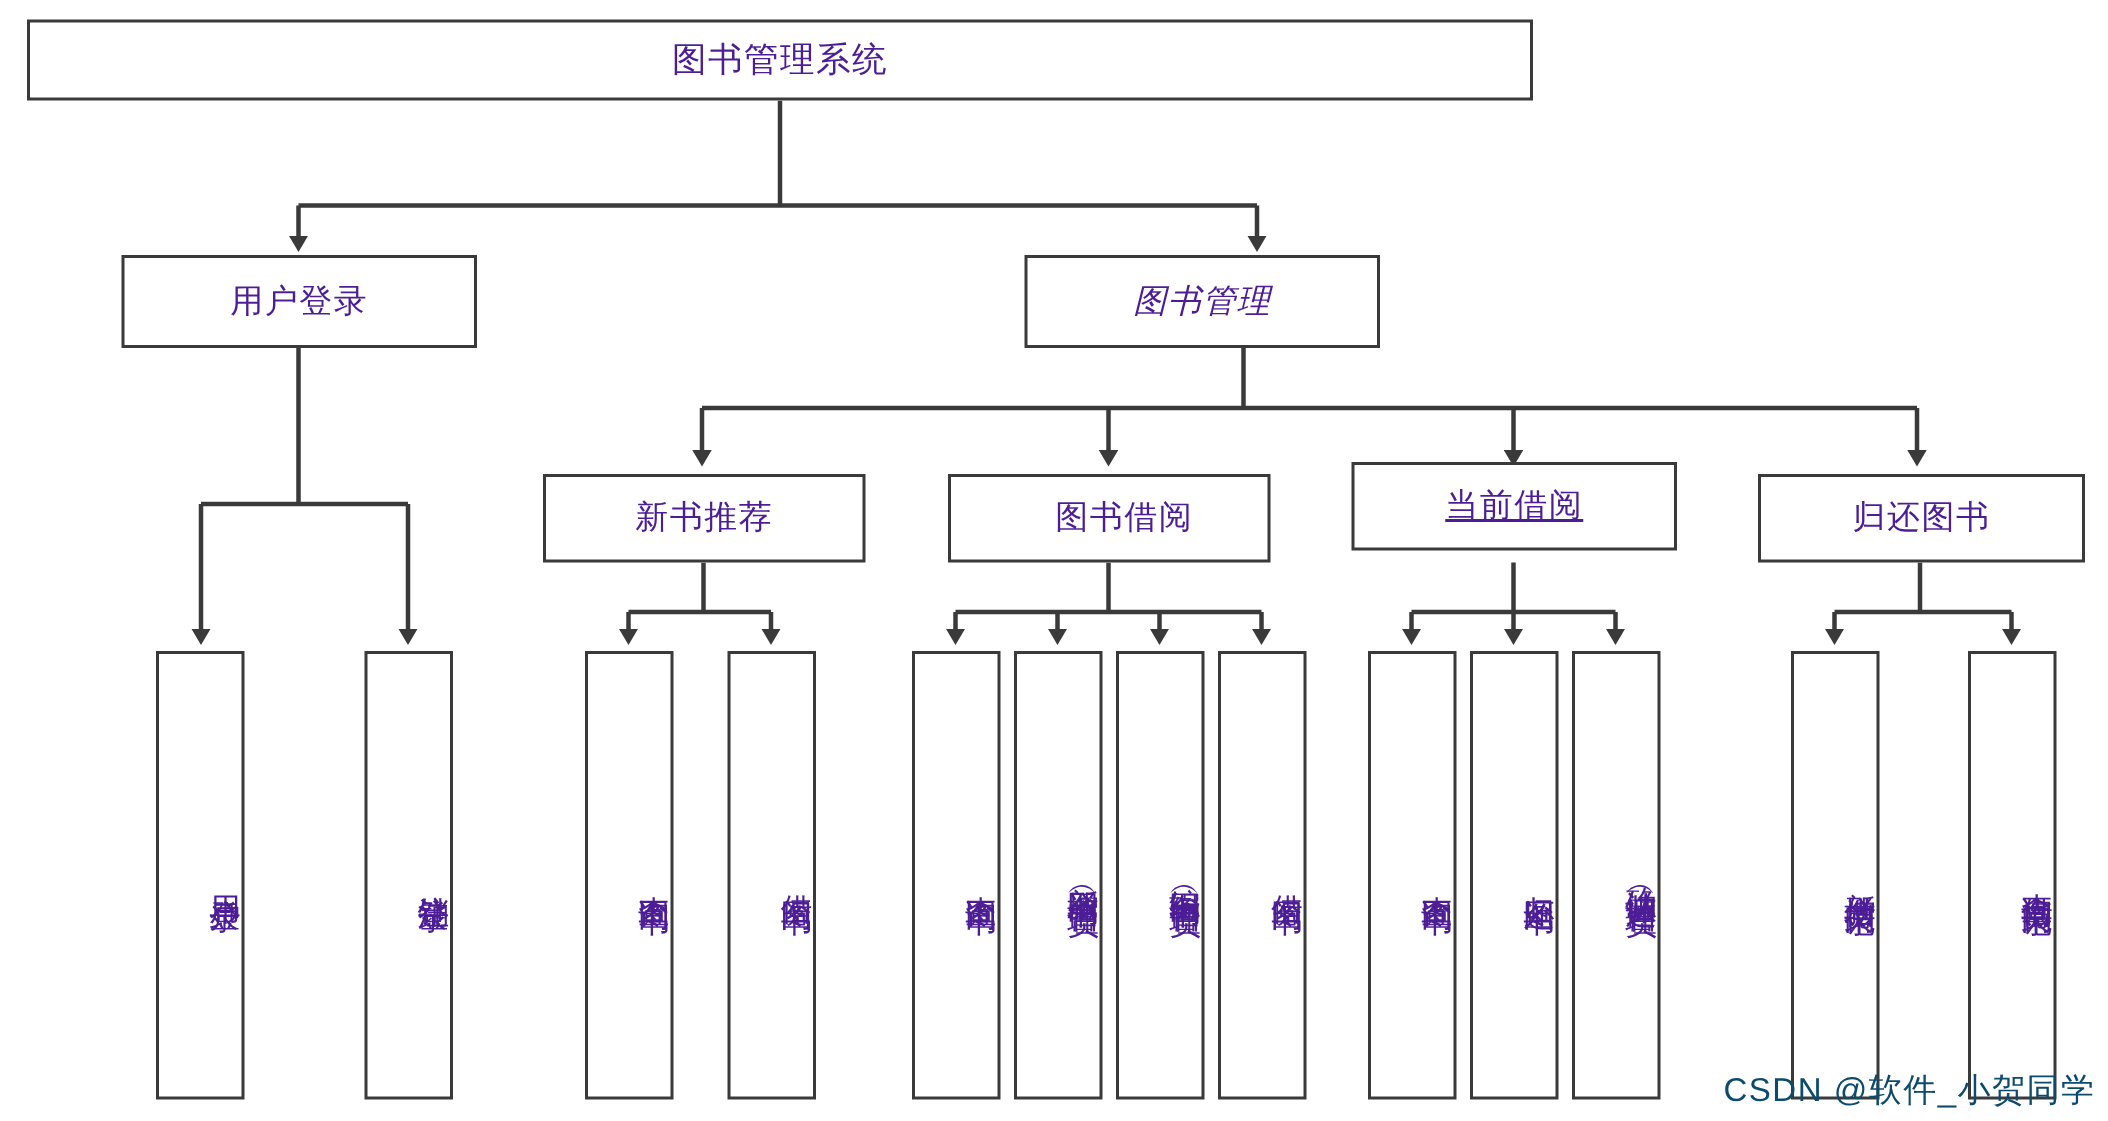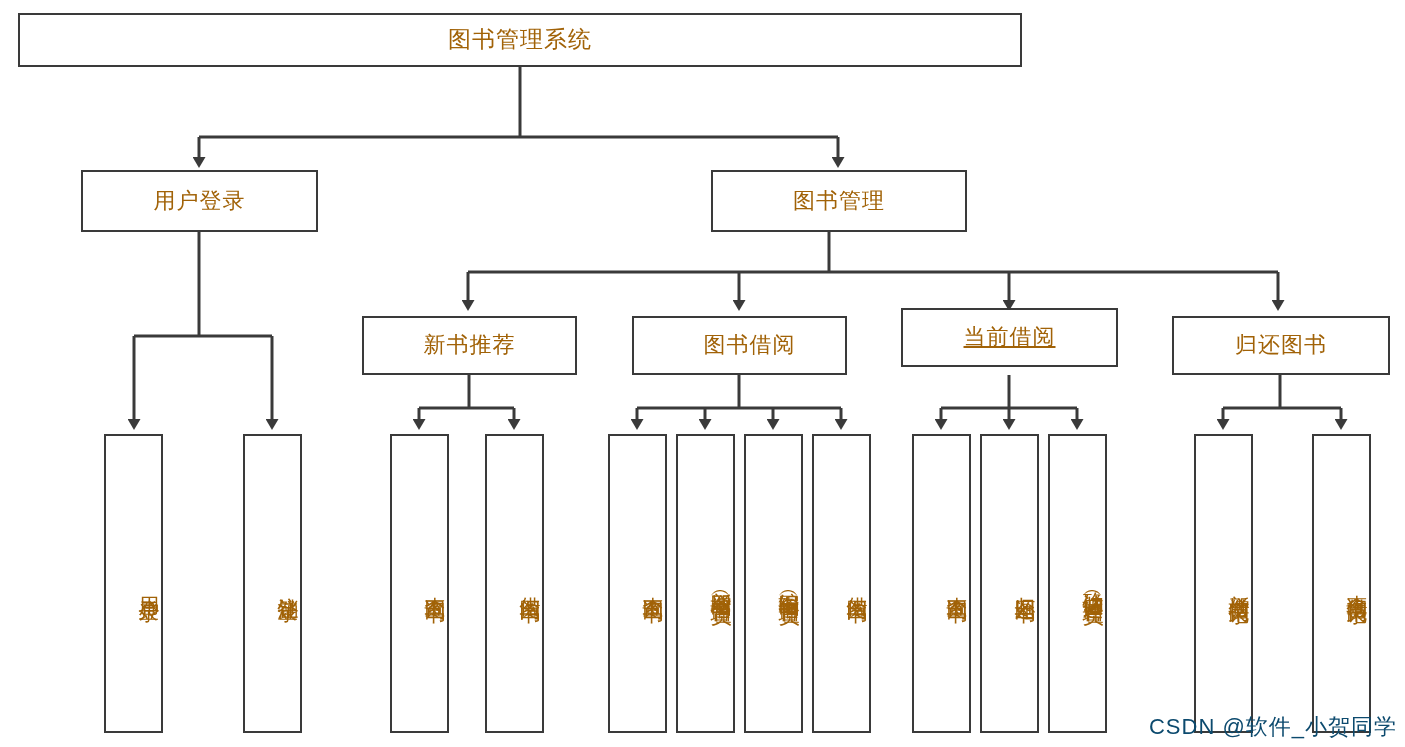--- a/index.html
+++ b/index.html
@@ -22,21 +22,21 @@
     pointer-events:none;
   }
   .node{
     position:absolute;
     box-sizing:border-box;
     border:2px solid #3a3a3a;
     background:#ffffff;
     display:flex;
     align-items:center;
     justify-content:center;
-    color:#a16207;
+    color:#4c1d95;
   }
   .node.h{
     font-size:22px;
     line-height:1.1;
     letter-spacing:1px;
   }
   .node.root{
     font-size:23px;
   }
   .node.v{
@@ -123,21 +123,21 @@
   </svg>
 
   <div class="node h root" style="left:18px; top:13px; width:1004px; height:54px;">
     <span>图书管理系统</span>
   </div>
 
   <div class="node h" style="left:81px; top:170px; width:237px; height:62px;">
     <span>用户登录</span>
   </div>
 
-  <div class="node h" style="left:711px; top:170px; width:256px; height:62px;">
+  <div class="node h" style="left:683px; top:170px; width:237px; height:62px;font-style:italic;">
     <span>图书管理</span>
   </div>
 
   <div class="node h" style="left:362px; top:316px; width:215px; height:59px;">
     <span>新书推荐</span>
   </div>
 
   <div class="node h" style="left:632px; top:316px; width:215px; height:59px;padding-left:20px;">
     <span>图书借阅</span>
   </div>

